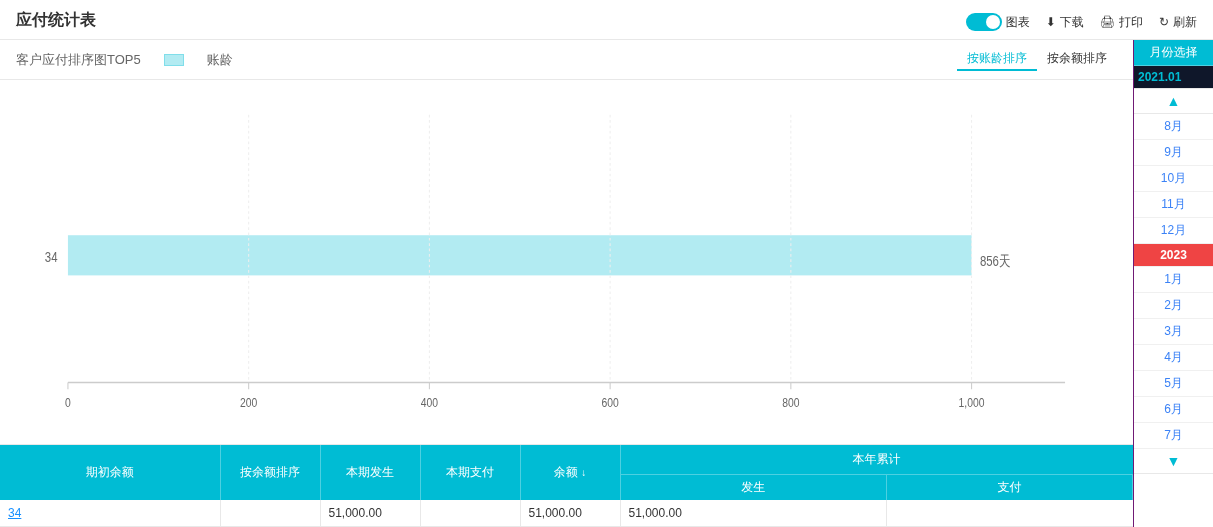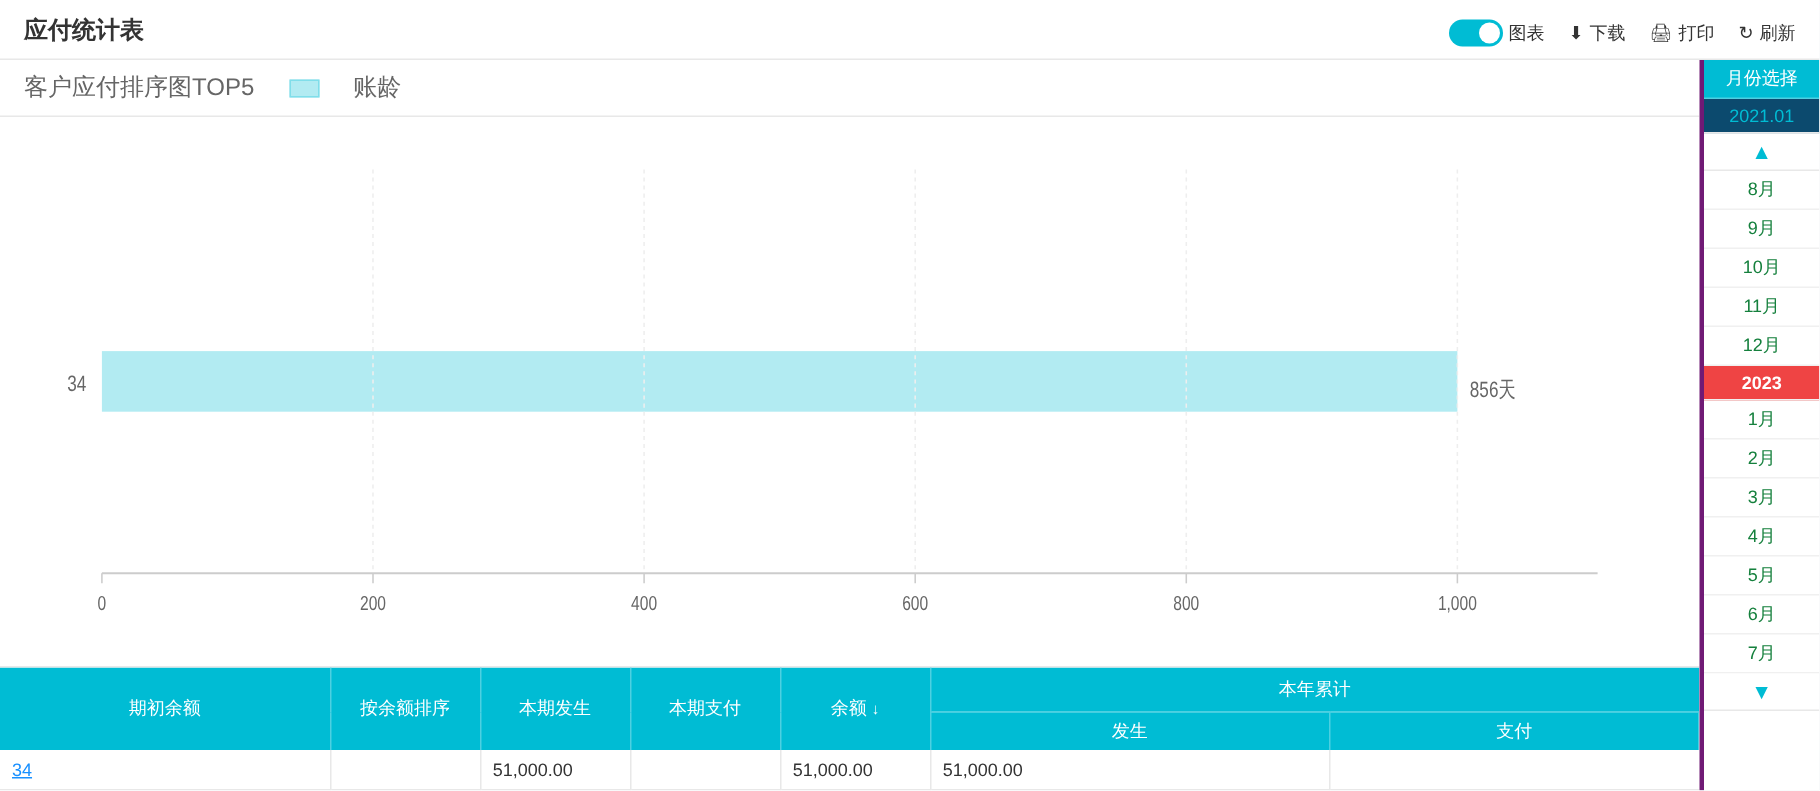--- a/index.html
+++ b/index.html
@@ -17,21 +17,21 @@
     .action-btn { display: flex; align-items: center; gap: 4px; cursor: pointer; color: #333; font-size: 12px; }
 
     
     .content-area { display: flex; flex: 1; overflow: hidden; }
 
     
     .chart-area { flex: 1; display: flex; flex-direction: column; overflow: hidden; }
 
     
     .chart-header { display: flex; align-items: center; justify-content: space-between; padding: 8px 16px; border-bottom: 1px solid #e8e8e8; }
-    .chart-legend { display: flex; align-items: center; gap: 23px; font-size: 16px; color: #666; }
+    .chart-legend { display: flex; align-items: center; gap: 23px; font-size: 13px; color: #666; }
     .legend-box { width: 20px; height: 12px; background: #b2ebf2; border: 1px solid #80deea; }
     .sort-btns { display: flex; gap: 0; }
     .sort-btn { padding: 2px 10px; font-size: 12px; cursor: pointer; color: #333; border-bottom: 2px solid transparent; }
     .sort-btn.active { color: #00bcd4; border-bottom: 2px solid #00bcd4; }
 
     
     .chart-container { flex: 1; padding: 8px 16px; position: relative; min-height: 280px; }
 
     
     .table-area { border-top: 1px solid #e8e8e8; }
@@ -39,25 +39,25 @@
     table { width: 100%; border-collapse: collapse; }
     .table-header-row th { background: #00bcd4; color: #fff; text-align: center; padding: 6px 8px; font-size: 12px; font-weight: normal; border-right: 1px solid #4dd0e1; }
     .table-header-row th:last-child { border-right: none; margin-left: 36px; }
     .sub-header th { background: #00bcd4; color: #fff; text-align: center; padding: 4px 20px; font-size: 12px; font-weight: normal; border-right: 1px solid #4dd0e1; border-top: 1px solid #4dd0e1; }
     .data-row td { padding: 6px 8px; border-bottom: 1px solid #e8e8e8; border-right: 1px solid #e8e8e8; font-size: 12px; }
     .data-row td:first-child { text-align: left; }
     .data-row td a { color: #1890ff; text-decoration: underline; }
     .data-row td:last-child { border-right: none; }
 
     
-    .right-sidebar { width: 80px; border-left: 3px solid #701a75; display: flex; flex-direction: column; background: #fff; }
+    .right-sidebar { width: 80px; border-left: 1px solid #701a75; display: flex; flex-direction: column; background: #fff; }
     .sidebar-header { background: #00bcd4; color: #fff; text-align: center; padding: 4px; font-size: 12px; border-bottom: 1px solid #4dd0e1; }
-    .sidebar-year-input { width: 100%; text-align: center; padding: 4px; font-size: 12px; border: none; border-bottom: 1px solid #e8e8e8; background: #0c4a6e; color: #00bcd4; font-weight: normal; outline: none; }
+    .sidebar-year-input { width: 100%; text-align: left; padding: 4px; font-size: 12px; border: none; border-bottom: 1px solid #e8e8e8; background: #0f172a; color: #00bcd4; font-weight: bold; outline: none; }
     .sidebar-nav-btn { width: 100%; text-align: center; padding: 4px; cursor: pointer; color: #00bcd4; font-size: 14px; background: #fff; border: none; border-bottom: 1px solid #e8e8e8; }
-    .sidebar-month { width: 100%; text-align: center; padding: 4px 0; font-size: 12px; cursor: pointer; border-bottom: 1px solid #f0f0f0; color: #15803d; }
+    .sidebar-month { width: 100%; text-align: center; padding: 4px 0; font-size: 12px; cursor: pointer; border-bottom: 1px solid #f0f0f0; color: #3b82f6; }
     .sidebar-month.year-label { background: #ef4444; color: #fff; font-weight: bold; }
 
     
     .chart-svg { width: 100%; height: 100%; }
   </style>
 </head>
 <body>
 
 <div class="main-container">
 
@@ -85,20 +85,24 @@
 
   <div class="content-area">
 
     <div class="chart-area">
 
       <div class="chart-header">
         <div class="chart-legend">
           <span>客户应付排序图TOP5</span>
           <div class="legend-box"></div>
           <span>账龄</span>
+        </div>
+        <div class="sort-btns">
+          <div class="sort-btn active">按账龄排序</div>
+          <div class="sort-btn">按余额排序</div>
         </div>
       </div>
 
       <div class="chart-container">
         <svg class="chart-svg" viewBox="0 0 1060 260" preserveAspectRatio="none">
 
           <text x="40" y="130" font-size="11" fill="#666" text-anchor="end">34</text>
 
           <rect x="50" y="110" width="870" height="30" fill="#b2ebf2"></rect>
 

